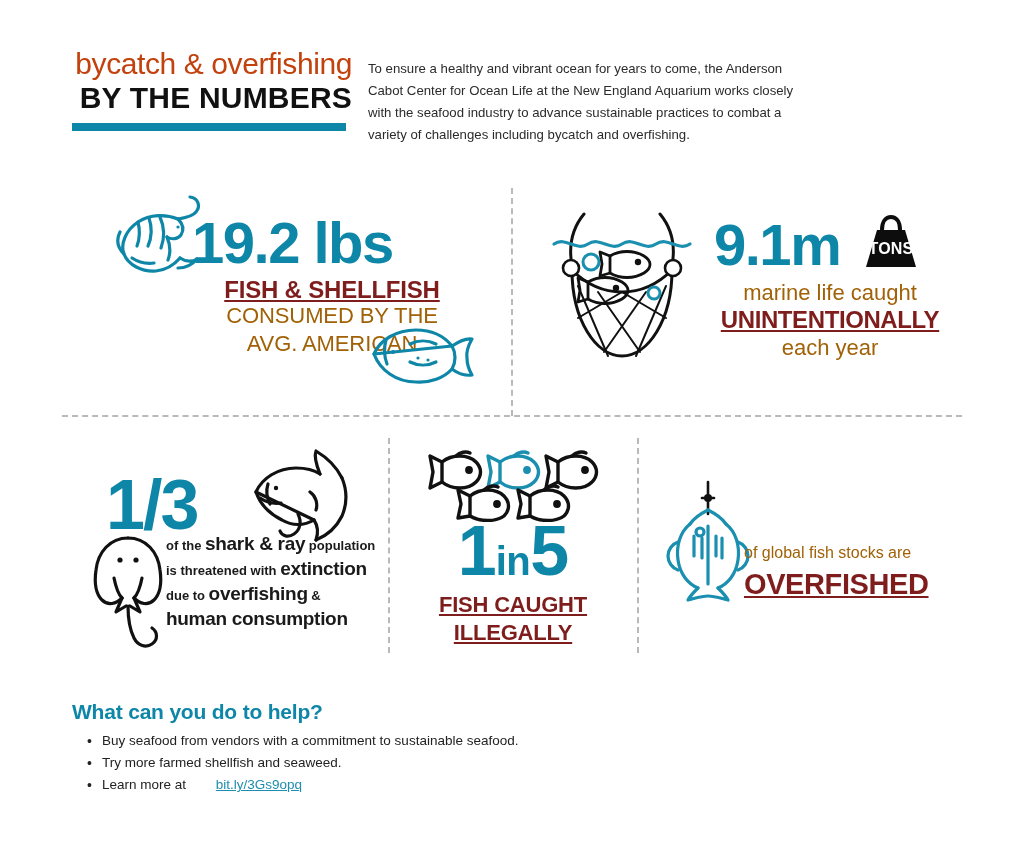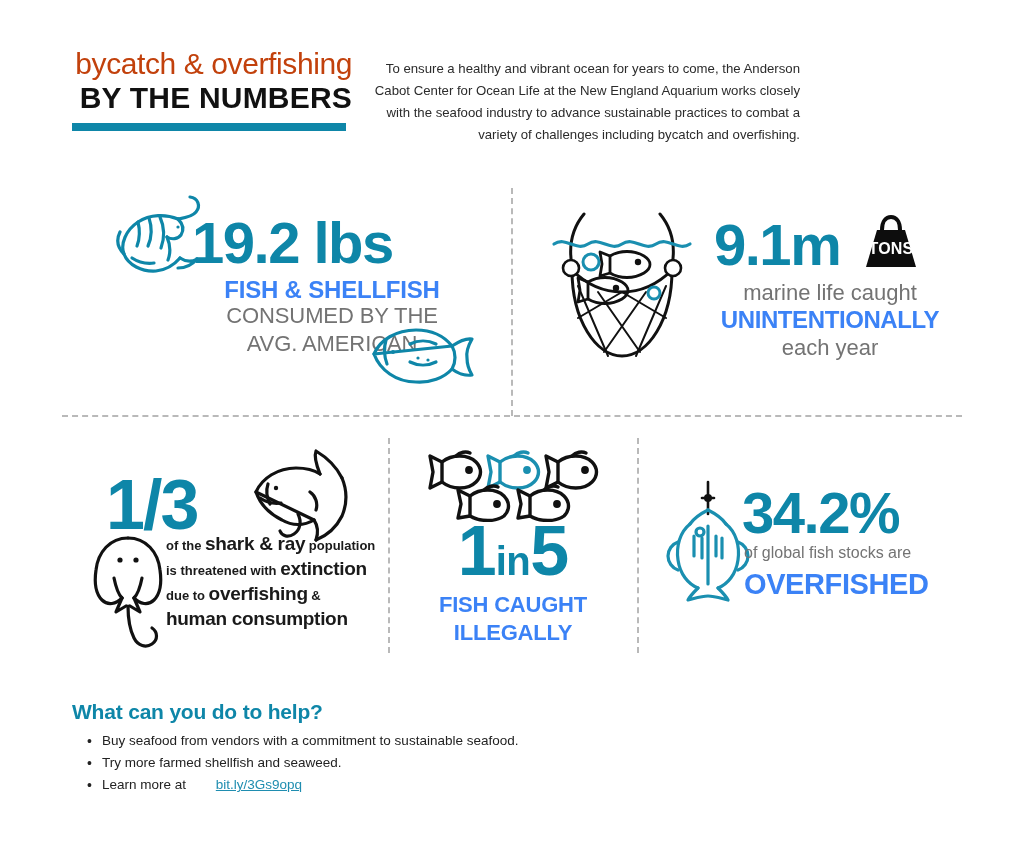--- a/index.html
+++ b/index.html
@@ -52,21 +52,20 @@
   }
   .intro {
     position: absolute;
     left: 368px;
     top: 58px;
     width: 432px;
     font-size: 13.2px;
     line-height: 22px;
     color: #2b2b2b;
     font-weight: 400;
-    text-align: right;
   }
 
   
   .hdash {
     position: absolute;
     height: 0;
     border-top: 2px dashed #b9b9b9;
   }
   .vdash {
     position: absolute;
@@ -80,22 +79,22 @@
 
   
   .stat { position: absolute; }
   .bignum {
     color: #0e86a8;
     font-weight: 700;
     letter-spacing: -1.5px;
     line-height: 1;
     white-space: nowrap;
   }
-  .blk { color: #3b82f6; font-weight: 700; }
-  .reg { color: #737373; font-weight: 400; }
+  .blk { color: #7f1d1d; font-weight: 700; text-decoration: underline; }
+  .reg { color: #a16207; font-weight: 400; }
 
   
   #stat-consumption { left: 104px; top: 192px; width: 390px; height: 200px; }
   #stat-consumption .num {
     position: absolute; left: 88px; top: 22px;
     font-size: 58px;
   }
   #stat-consumption .l1 {
     position: absolute; left: 78px; top: 84px; width: 300px;
     text-align: center; font-size: 24px; font-weight: 700; letter-spacing: -0.2px;
@@ -426,21 +425,20 @@
           <path d="M34 108 C30 112 26 116 24 120 C32 118 38 116 44 116 C50 116 56 118 64 120 C62 116 58 112 54 108"></path>
           <circle cx="36" cy="52" r="4"></circle>
           <path d="M44 46 L44 104"></path>
           <path d="M30 56 L30 76"></path>
           <path d="M38 58 L38 78"></path>
           <path d="M52 56 L52 76"></path>
           <path d="M58 58 L58 78"></path>
         </g>
       </svg>
     </span>
-    <div class="bignum num">34.2%</div>
     <div class="l1 reg">of global fish stocks are</div>
     <div class="l2 blk">OVERFISHED</div>
   </div>
 
   <div class="footer">
     <div class="help-title">What can you do to help?</div>
     <ul class="help-list">
       <li>
         <span>Buy seafood from vendors with a commitment to sustainable seafood.</span>
       </li>

